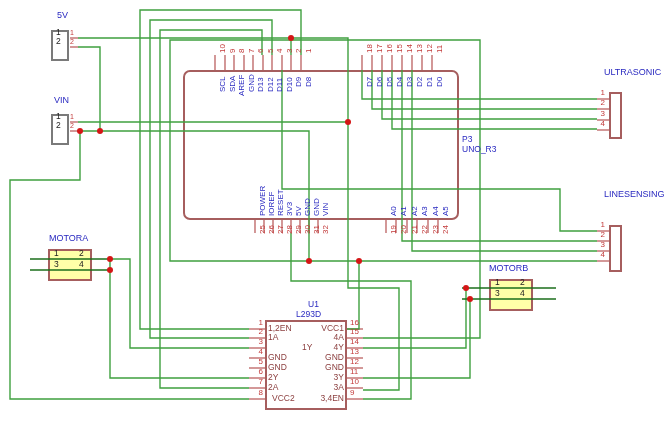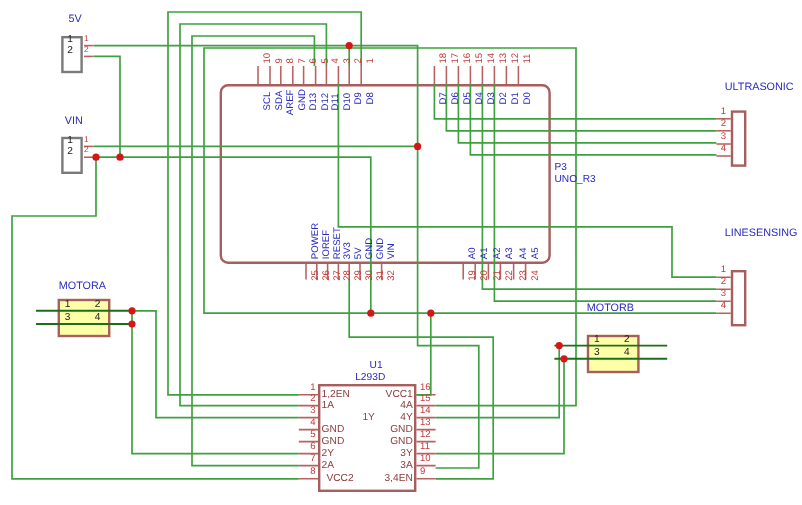--- a/index.html
+++ b/index.html
@@ -135,21 +135,21 @@
       <circle cx="470" cy="299" r="3" fill="#d41616"></circle>
     </svg>
 
   <span class="lbl" style="left:57px;top:10px;">5V</span>
   <span class="lbl" style="left:54px;top:95px;">VIN</span>
   <span class="lbl lbl-sm" style="left:462px;top:134px;">P3</span>
   <span class="lbl lbl-sm" style="left:462px;top:144px;">UNO_R3</span>
   <span class="lbl" style="left:604px;top:67px;">ULTRASONIC</span>
   <span class="lbl" style="left:604px;top:189px;">LINESENSING</span>
   <span class="lbl" style="left:49px;top:233px;text-align:right;">MOTORA</span>
-  <span class="lbl" style="left:489px;top:251px;">MOTORB</span>
+  <span class="lbl" style="left:489px;top:263px;">MOTORB</span>
   <span class="lbl lbl-sm" style="left:308px;top:299px;">U1</span>
   <span class="lbl lbl-sm" style="left:296px;top:309px;">L293D</span>
 
   <div id="pin-layer">
       <span class="pnum rot" style="left: 219px; top: 53px;">10</span>
       <span class="pname rot" style="left: 219px; top: 91.8px;">SCL</span>
       <span class="pnum rot" style="left: 229px; top: 53px;">9</span>
       <span class="pname rot" style="left: 229px; top: 91.8px;">SDA</span>
       <span class="pnum rot" style="left: 238px; top: 53px;">8</span>
       <span class="pname rot" style="left: 238px; top: 96.4px;">AREF</span>

